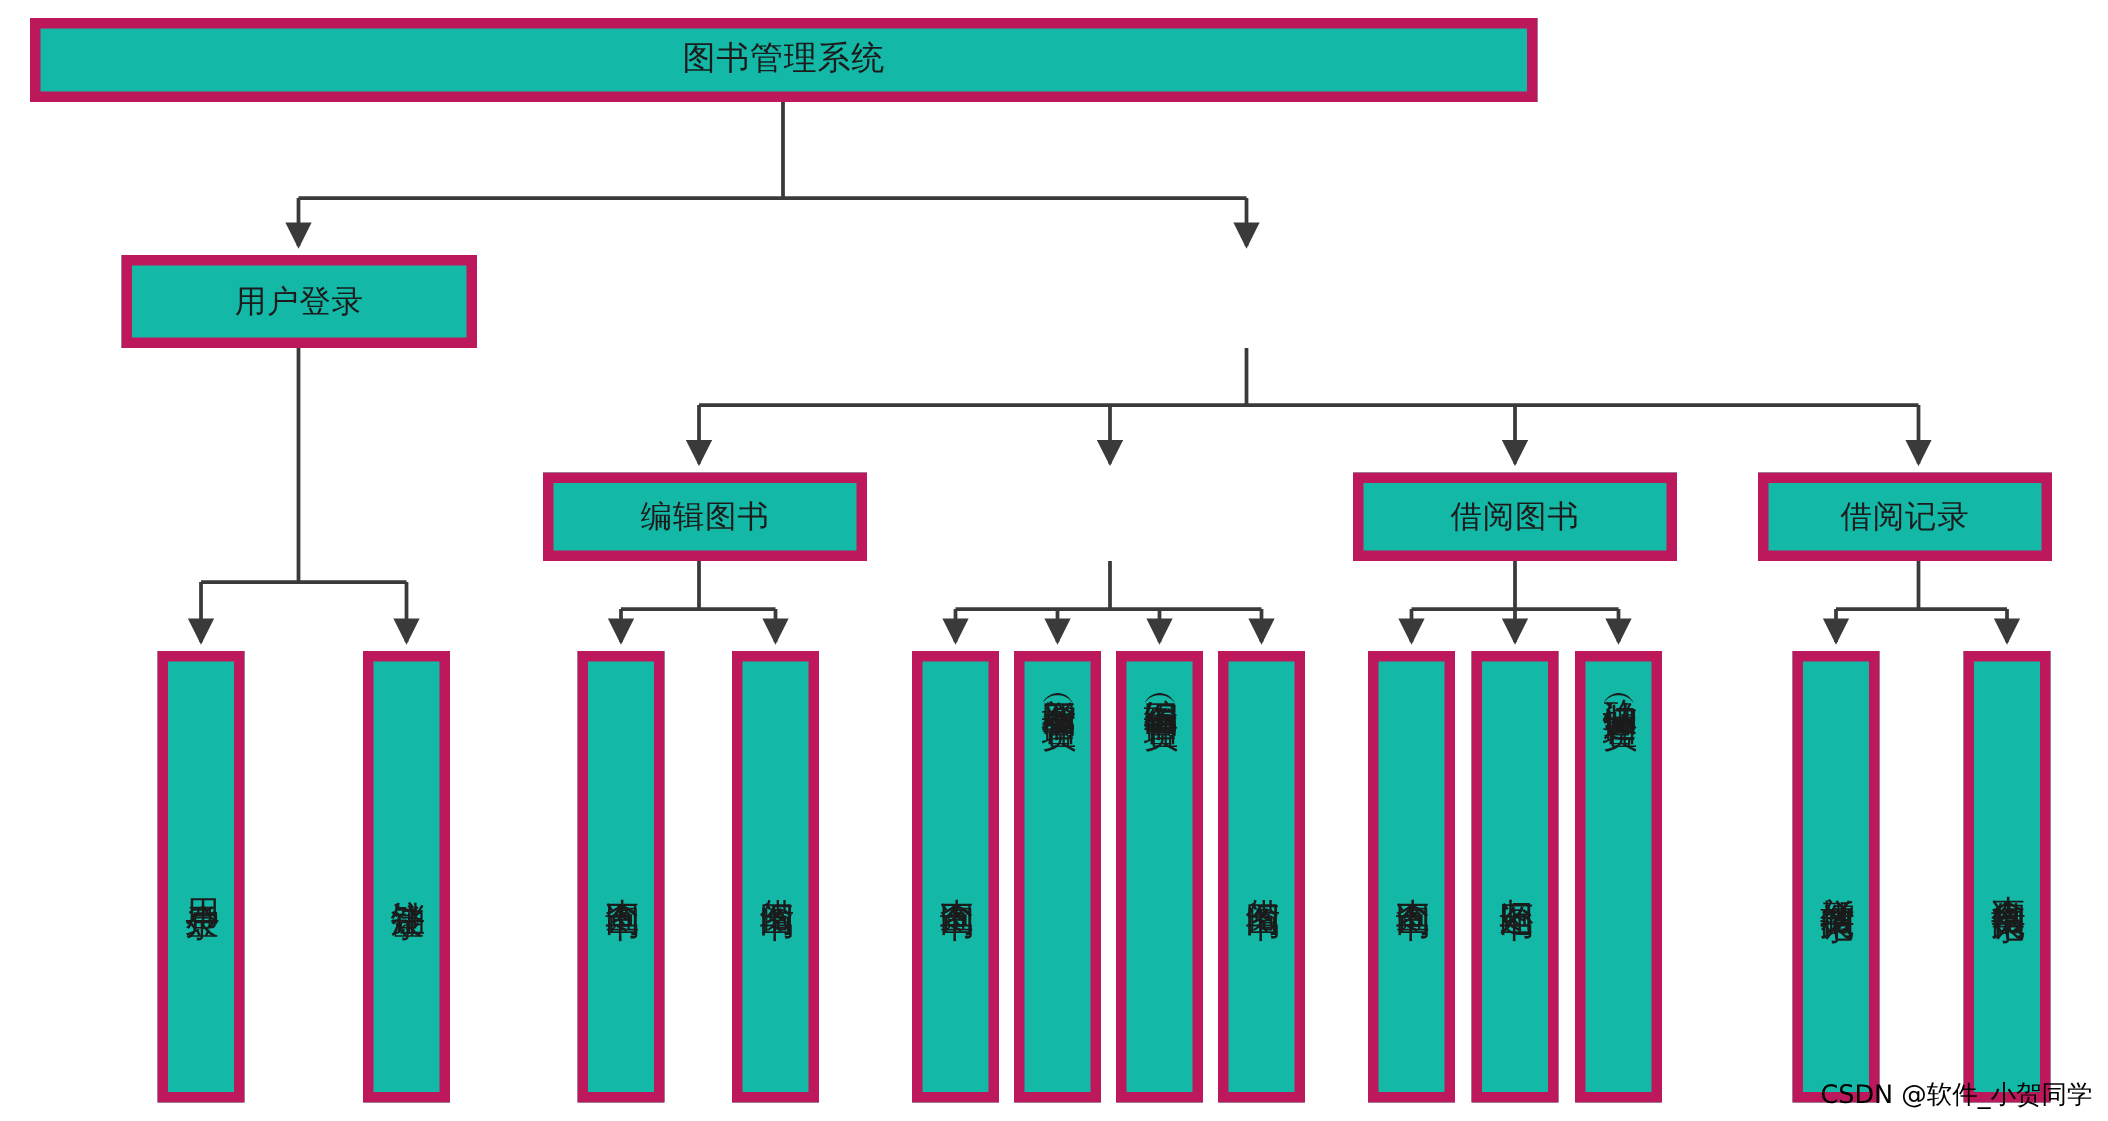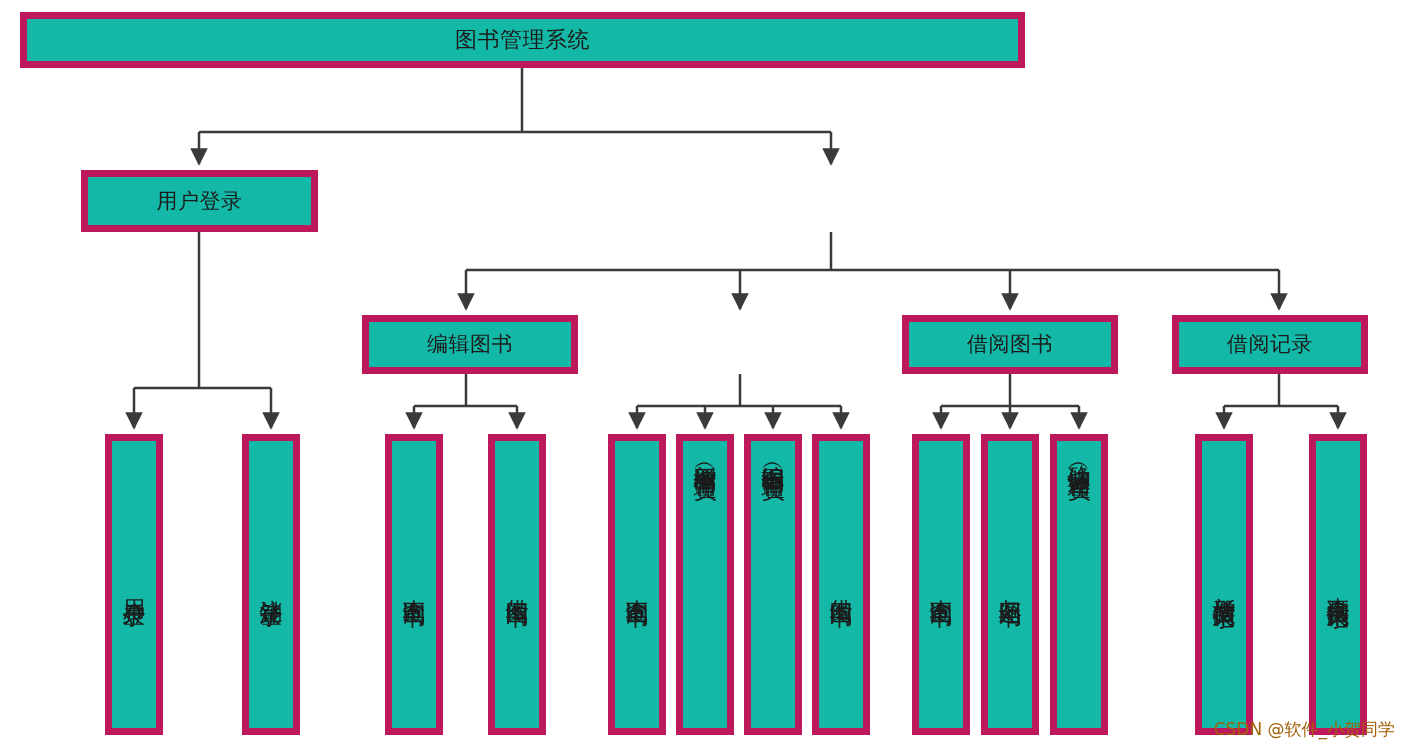--- a/index.html
+++ b/index.html
@@ -45,21 +45,21 @@
     margin:0 auto;
   }
   .node.vert.short{align-items:center;padding-top:0;}
   #root-node .lbl{font-size:22px;}
 
   #watermark{
     position:absolute;
     right:10px;
     bottom:6px;
     font-size:17px;
-    color:#a16207;
+    color:#000000;
     white-space:nowrap;
     font-family:"DejaVu Sans","Liberation Sans",sans-serif;
     pointer-events:none;
   }
 </style>
 </head>
 <body>
 
 <div id="canvas">
 

